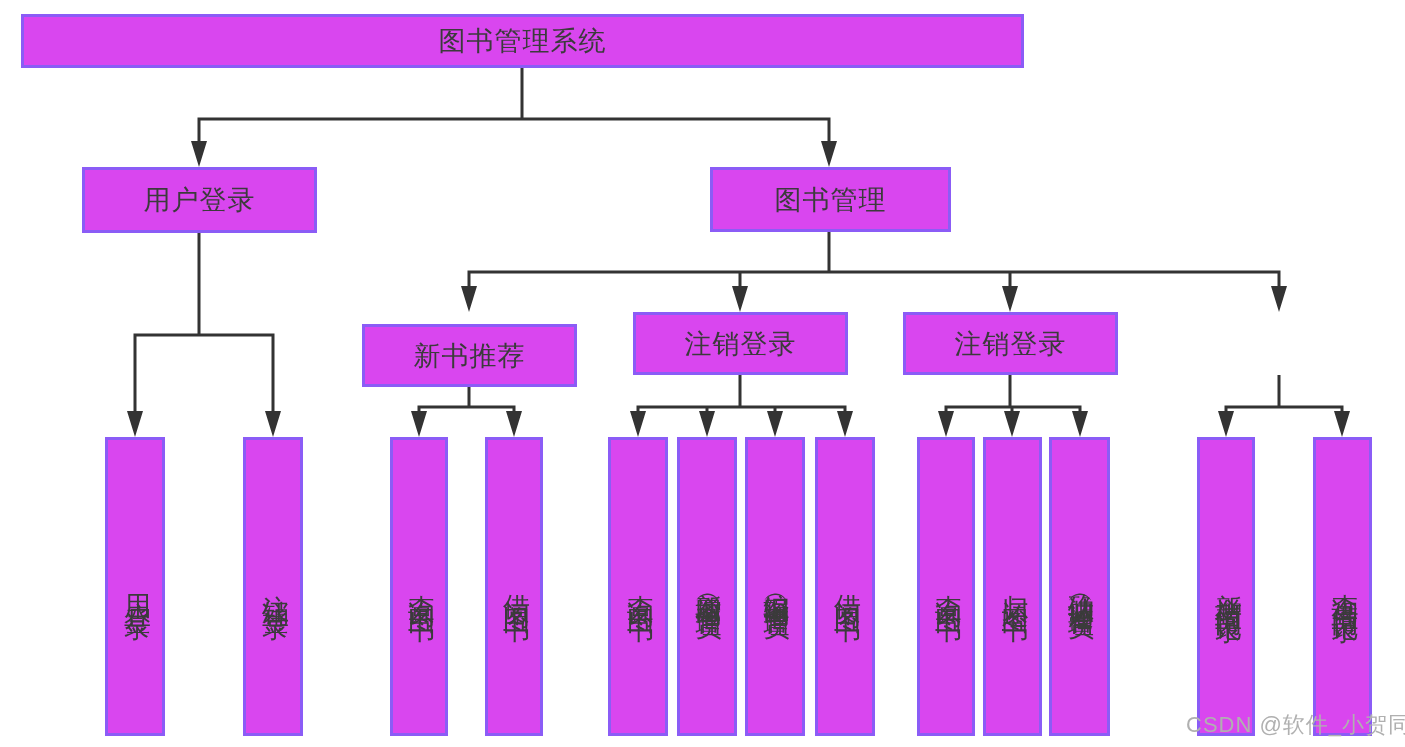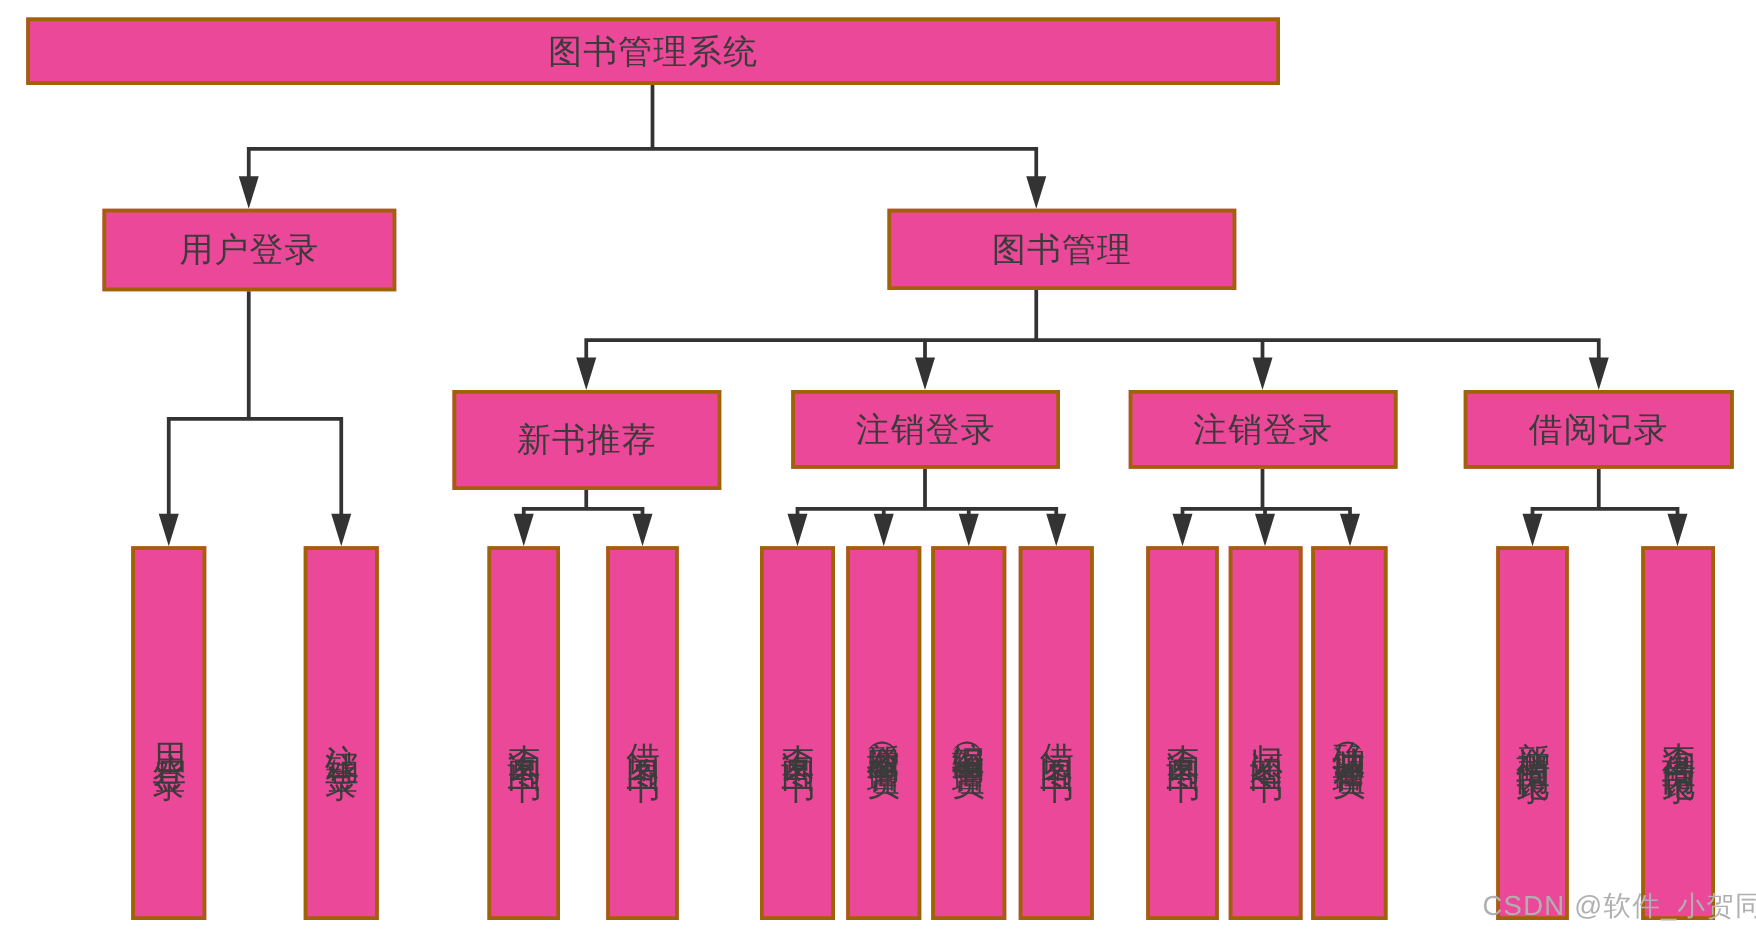--- a/index.html
+++ b/index.html
@@ -7,26 +7,27 @@
     position:relative;
     width:1405px;height:747px;
     background:#ffffff;
     font-family:"Liberation Sans","DejaVu Sans",sans-serif;
     overflow:hidden;
   }
   #wires{position:absolute;left:0;top:0;width:1405px;height:747px;}
   .node{
     position:absolute;
     box-sizing:border-box;
-    border:3px solid #a16207;
-    background:#ec4899;
+    border:3px solid #8b5cf6;
+    background:#d946ef;
     display:flex;align-items:center;justify-content:center;
     font-size:27px;color:#3b3b3b;
     letter-spacing:1px;
     white-space:nowrap;
+    font-family:Liberation Mono, monospace;
   }
   .leaf{
     writing-mode:vertical-rl;
     text-orientation:mixed;
     letter-spacing:7px;
     line-height:1;
   }
   .leaf.ls5{letter-spacing:5px;}
   .leaf.ls3{letter-spacing:3px;font-size:26px;}
   #watermark{
@@ -70,26 +71,25 @@
                M767,411 L783,411 L775,437 Z M837,411 L853,411 L845,437 Z
                M938,411 L954,411 L946,437 Z M1004,411 L1020,411 L1012,437 Z
                M1072,411 L1088,411 L1080,437 Z
                M1218,411 L1234,411 L1226,437 Z M1334,411 L1350,411 L1342,437 Z"></path>
     </g>
   </svg>
 
   <div class="node" style="left:21px;top:14px;width:1003px;height:54px;">图书管理系统</div>
 
   <div class="node" style="left:82px;top:167px;width:235px;height:66px;">用户登录</div>
-  <div class="node" style="left:710px;top:167px;width:279px;height:65px;">图书管理</div>
+  <div class="node" style="left:710px;top:167px;width:241px;height:65px;">图书管理</div>
 
-  <div class="node" style="left:362px;top:312px;width:215px;height:80px;">新书推荐</div>
+  <div class="node" style="left:362px;top:324px;width:215px;height:63px;">新书推荐</div>
   <div class="node" style="left:633px;top:312px;width:215px;height:63px;">注销登录</div>
   <div class="node" style="left:903px;top:312px;width:215px;height:63px;">注销登录</div>
-  <div class="node" style="left:1171px;top:312px;width:216px;height:63px;">借阅记录</div>
 
   <div class="node leaf" style="left:105px;top:437px;width:60px;height:299px;">用户登录</div>
   <div class="node leaf" style="left:243px;top:437px;width:60px;height:299px;">注销登录</div>
 
   <div class="node leaf" style="left:390px;top:437px;width:58px;height:299px;">查询图书</div>
   <div class="node leaf" style="left:485px;top:437px;width:58px;height:299px;">借阅图书</div>
 
   <div class="node leaf" style="left:608px;top:437px;width:60px;height:299px;">查询图书</div>
   <div class="node leaf ls3" style="left:677px;top:437px;width:60px;height:299px;">新增图书（管理员）</div>
   <div class="node leaf ls3" style="left:745px;top:437px;width:60px;height:299px;">编辑图书（管理员）</div>

